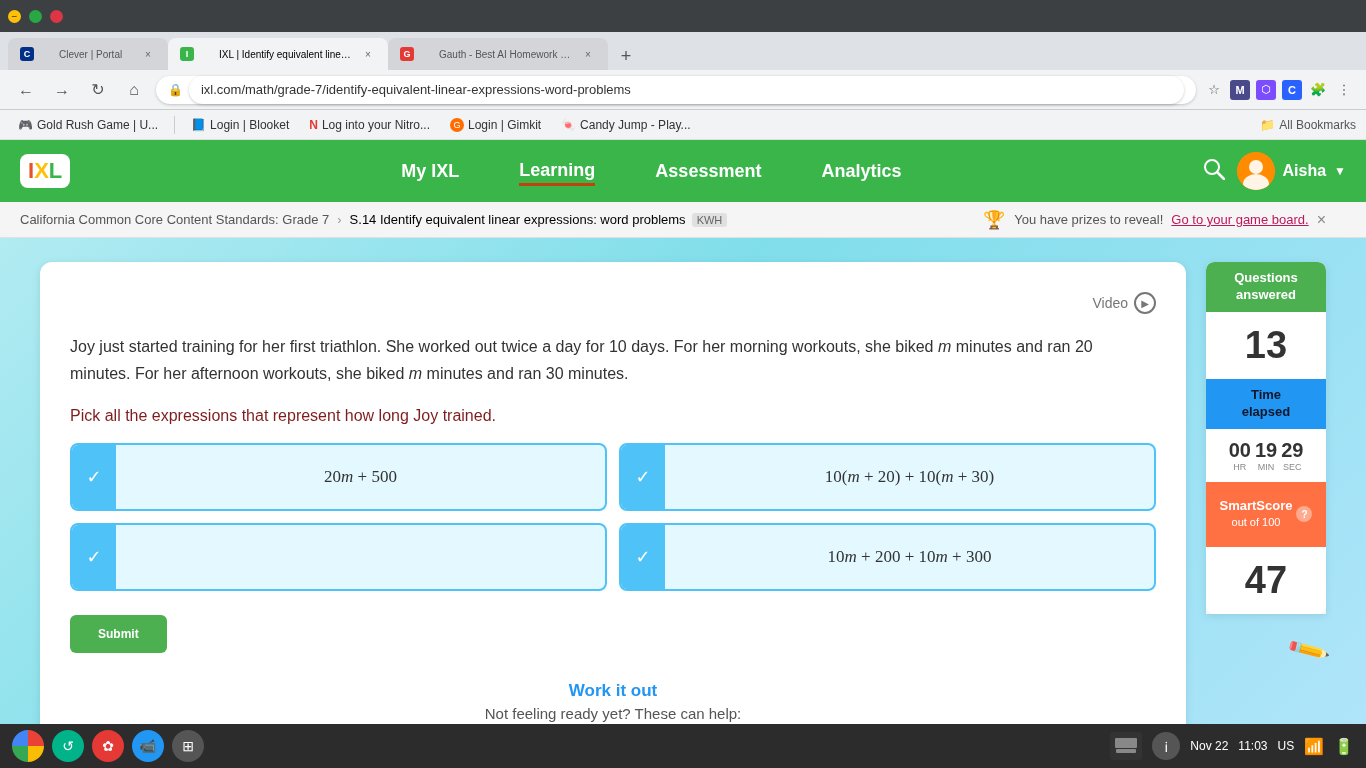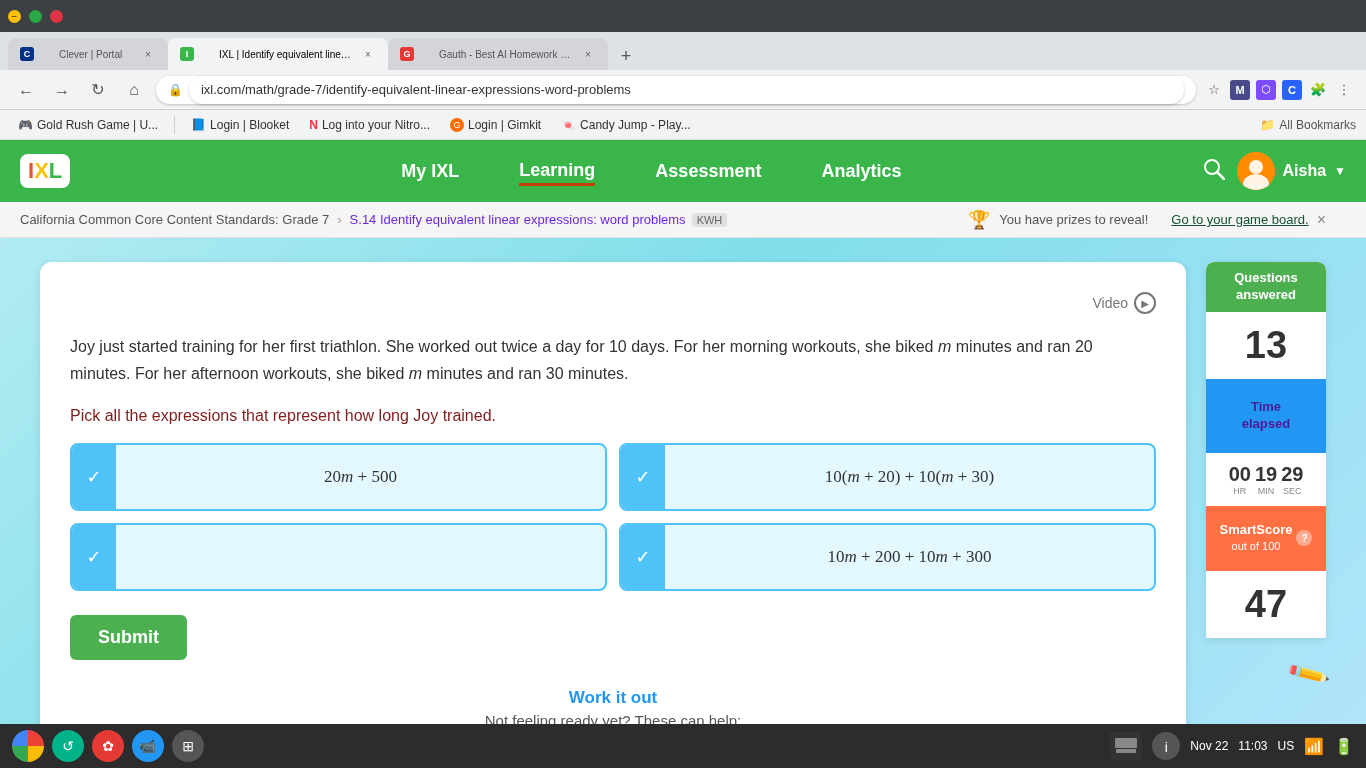--- a/index.html
+++ b/index.html
@@ -45,55 +45,55 @@
     .nav-item { color: #fff; font-size: 18px; font-weight: 600; cursor: pointer; text-decoration: none; padding: 4px 0; }
     .header-right { display: flex; align-items: center; gap: 12px; }
     .search-icon-btn { color: #fff; font-size: 20px; cursor: pointer; background: none; border: none; }
     .user-avatar { width: 38px; height: 38px; border-radius: 50%; background: #ff8c00; display: flex; align-items: center; justify-content: center; overflow: hidden; }
     .user-name { color: #fff; font-size: 16px; font-weight: 600; cursor: pointer; }
 
     
     .breadcrumb-bar { background: #f5f5f5; height: 36px; display: flex; align-items: center; padding: 0 20px; font-size: 13px; color: #555; border-bottom: 1px solid #e0e0e0; position: relative; }
     .breadcrumb-link { color: #555; text-decoration: none; cursor: pointer; }
     .breadcrumb-sep { margin: 0 8px; color: #999; }
-    .breadcrumb-current { color: #6d28d9; text-align: center; }
+    .breadcrumb-current { color: #000000; text-align: center; }
     .breadcrumb-tag { background: #e0e0e0; color: #666; border-radius: 3px; padding: 1px 5px; font-size: 11px; margin-left: 6px; }
     .prize-banner { position: absolute; right: 40px; display: flex; align-items: center; gap: 8px; color: #555; font-size: 13px; }
     .prize-icon { font-size: 18px; }
-    .prize-link { color: #14532d; cursor: pointer; text-decoration: underline; margin-left: 15px; }
+    .prize-link { color: #be185d; cursor: pointer; text-decoration: underline; }
     .prize-close { cursor: pointer; color: #888; font-size: 16px; }
 
     
     .main-content { background: linear-gradient(135deg, #b2ebf2 0%, #80deea 40%, #b3e5fc 100%); min-height: 560px; padding: 24px 40px; display: flex; gap: 20px; }
 
     .question-panel { background: #fff; border-radius: 12px; flex: 1; padding: 30px; box-shadow: 0 2px 8px rgba(0,0,0,0.1); }
     .video-link { display: flex; align-items: center; justify-content: flex-end; gap: 6px; color: #777; font-size: 14px; margin-bottom: 19px; cursor: pointer; }
     .play-icon { width: 22px; height: 22px; border-radius: 50%; border: 2px solid #777; display: flex; align-items: center; justify-content: center; font-size: 10px; color: #777; }
     .question-text { font-size: 16px; color: #333; line-height: 1.7; margin-bottom: 20px; }
     .question-text em { font-style: italic; }
     .pick-text { font-size: 16px; color: #7f1d1d; margin-bottom: 18px; }
 
     .options-grid { display: grid; grid-template-columns: 1fr 1fr; gap: 12px; margin-bottom: 24px; }
     .option-box { border: 2px solid #4fc3f7; border-radius: 8px; display: flex; align-items: center; padding: 0; overflow: hidden; min-height: 64px; background: #fff; }
     .option-box.checked { border-color: #4fc3f7; background: #e3f8ff; }
     .option-check { width: 44px; height: 100%; background: #4fc3f7; display: flex; align-items: center; justify-content: center; color: #fff; font-size: 18px; flex-shrink: 0; align-self: stretch; min-height: 64px; }
     .option-text { flex: 1; text-align: center; font-size: 17px; color: #333; padding: 12px 10px; font-family: 'Times New Roman', serif; }
 
-    .submit-btn { background: #4caf50; color: #fff; border: none; border-radius: 6px; padding: 12px 28px; font-size: 18px; font-weight: bold; cursor: pointer; }
+    .submit-btn { background: #4caf50; color: #fff; border: none; border-radius: 6px; padding: 12px 28px; font-size: 12px; font-weight: bold; cursor: pointer; }
 
     .work-it-out { text-align: center; margin-top: 28px; }
     .work-it-out-title { color: #2196f3; font-size: 17px; font-weight: bold; margin-bottom: 4px; }
     .work-it-out-sub { color: #555; font-size: 15px; }
 
     
     .side-panel { width: 120px; display: flex; flex-direction: column; gap: 0; }
     .score-box { background: #f5f5f5; border-radius: 8px 8px 0 0; overflow: hidden; box-shadow: 0 2px 8px rgba(0,0,0,0.1); }
     .score-header { background: #4caf50; color: #fff; text-align: center; padding: 8px 6px; font-size: 13px; font-weight: bold; line-height: 1.3; border-radius: 8px 8px 0 0; }
     .score-value { text-align: center; font-size: 38px; font-weight: bold; color: #333; padding: 12px 0; background: #fff; }
-    .time-header { background: #2196f3; color: #4c1d95; text-align: center; padding: 20px 6px; font-size: 13px; font-weight: bold; line-height: 1.3; }
+    .time-header { background: #2196f3; color: #0f172a; text-align: center; padding: 8px 6px; font-size: 13px; font-weight: bold; line-height: 1.3; }
     .time-display { background: #fff; display: flex; justify-content: center; gap: 4px; padding: 10px 0; }
     .time-unit { display: flex; flex-direction: column; align-items: center; }
     .time-num { font-size: 20px; font-weight: bold; color: #333; }
     .time-label { font-size: 9px; color: #888; text-transform: uppercase; }
     .smart-score-header { background: #ff7043; color: #fff; text-align: center; padding: 16px 6px; font-size: 13px; font-weight: bold; line-height: 1.3; display: flex; align-items: center; justify-content: center; gap: 4px; }
     .info-icon { width: 16px; height: 16px; border-radius: 50%; background: rgba(255,255,255,0.4); display: flex; align-items: center; justify-content: center; font-size: 10px; color: #fff; cursor: pointer; }
     .smart-score-value { text-align: center; font-size: 38px; font-weight: bold; color: #333; padding: 12px 0; background: #fff; border-radius: 0 0 8px 8px; }
 
     .pencil-area { display: flex; justify-content: flex-end; margin-top: 20px; }
     .pencil-icon { font-size: 28px; color: #2196f3; cursor: pointer; transform: rotate(-30deg); display: inline-block; }

